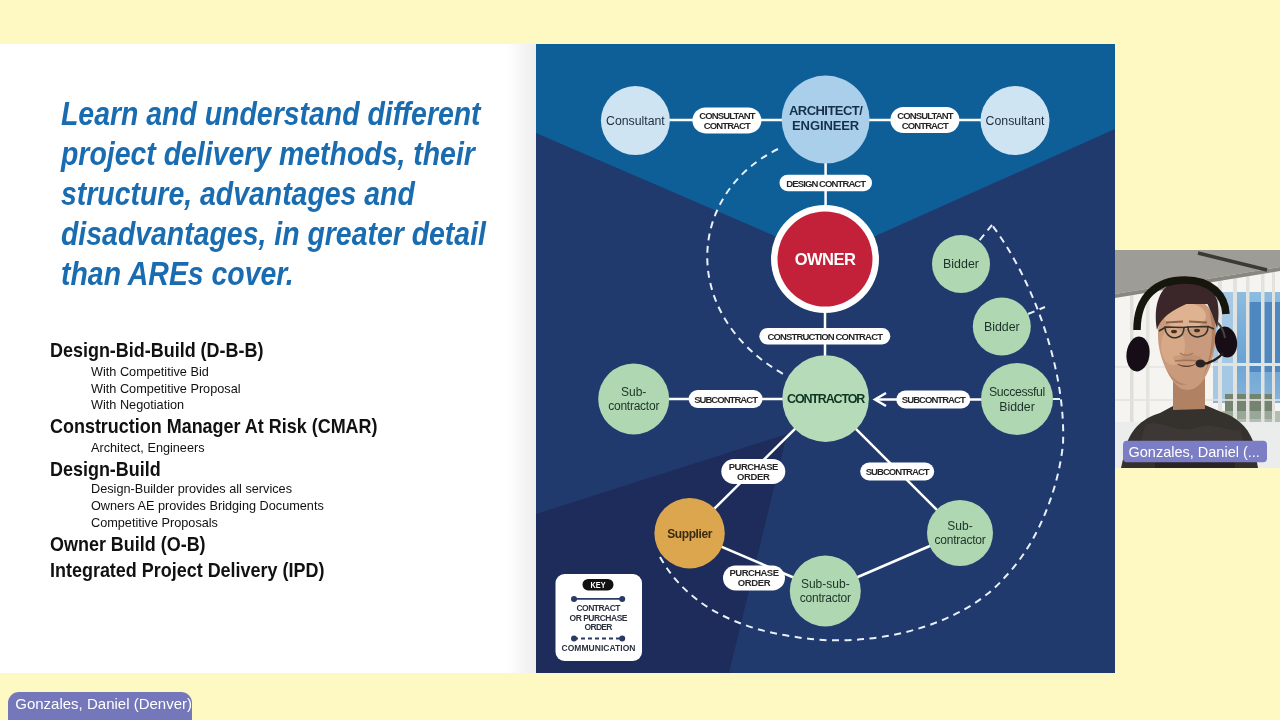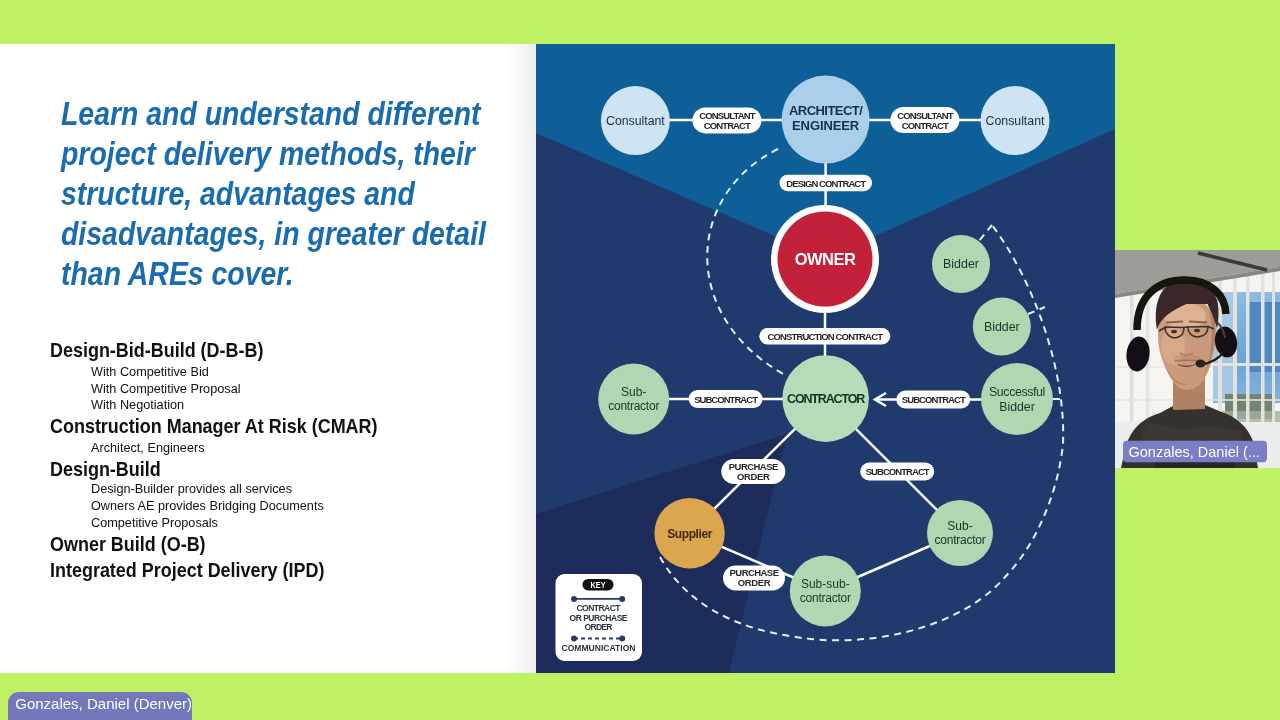--- a/index.html
+++ b/index.html
@@ -1,16 +1,16 @@
 <!DOCTYPE html>
 <html><head>
 <meta charset="utf-8">
 <style>
   html,body{margin:0;padding:0;background:#000;}
-  #stage{position:relative;width:1280px;height:720px;background:#bef264;overflow:hidden;font-family:"Liberation Sans",sans-serif;}
+  #stage{position:relative;width:1280px;height:720px;background:#fef9c3;overflow:hidden;font-family:"Liberation Sans",sans-serif;}
   .slide{position:absolute;left:0;top:44px;width:1115px;height:629px;background:#fff;}
   .shadow-r{position:absolute;left:506px;top:44px;width:30px;height:629px;background:linear-gradient(to right,rgba(0,0,0,0),rgba(0,0,0,0.07));}
   .head{position:absolute;left:61px;top:93px;width:560px;font-size:34px;line-height:40px;font-weight:bold;font-style:italic;color:#1a6cb1;transform:scaleX(0.836);transform-origin:left top;white-space:nowrap;}
   .list{position:absolute;left:50px;top:338px;width:560px;color:#111;}
   .b1{font-size:21px;font-weight:bold;line-height:24px;transform:scaleX(0.855);transform-origin:left top;white-space:nowrap;}
   .s1{font-size:13.5px;line-height:16.6px;margin-left:41px;transform:scaleX(0.94);transform-origin:left top;white-space:nowrap;}
   .diagram{position:absolute;left:536px;top:44px;}
   .webcam{position:absolute;left:1115px;top:250px;}
   .label-bl{position:absolute;left:8px;top:692px;width:184px;height:40px;background:#7477b9;border-radius:11px;color:#fff;font-size:15px;line-height:23px;text-align:right;}
 </style>

